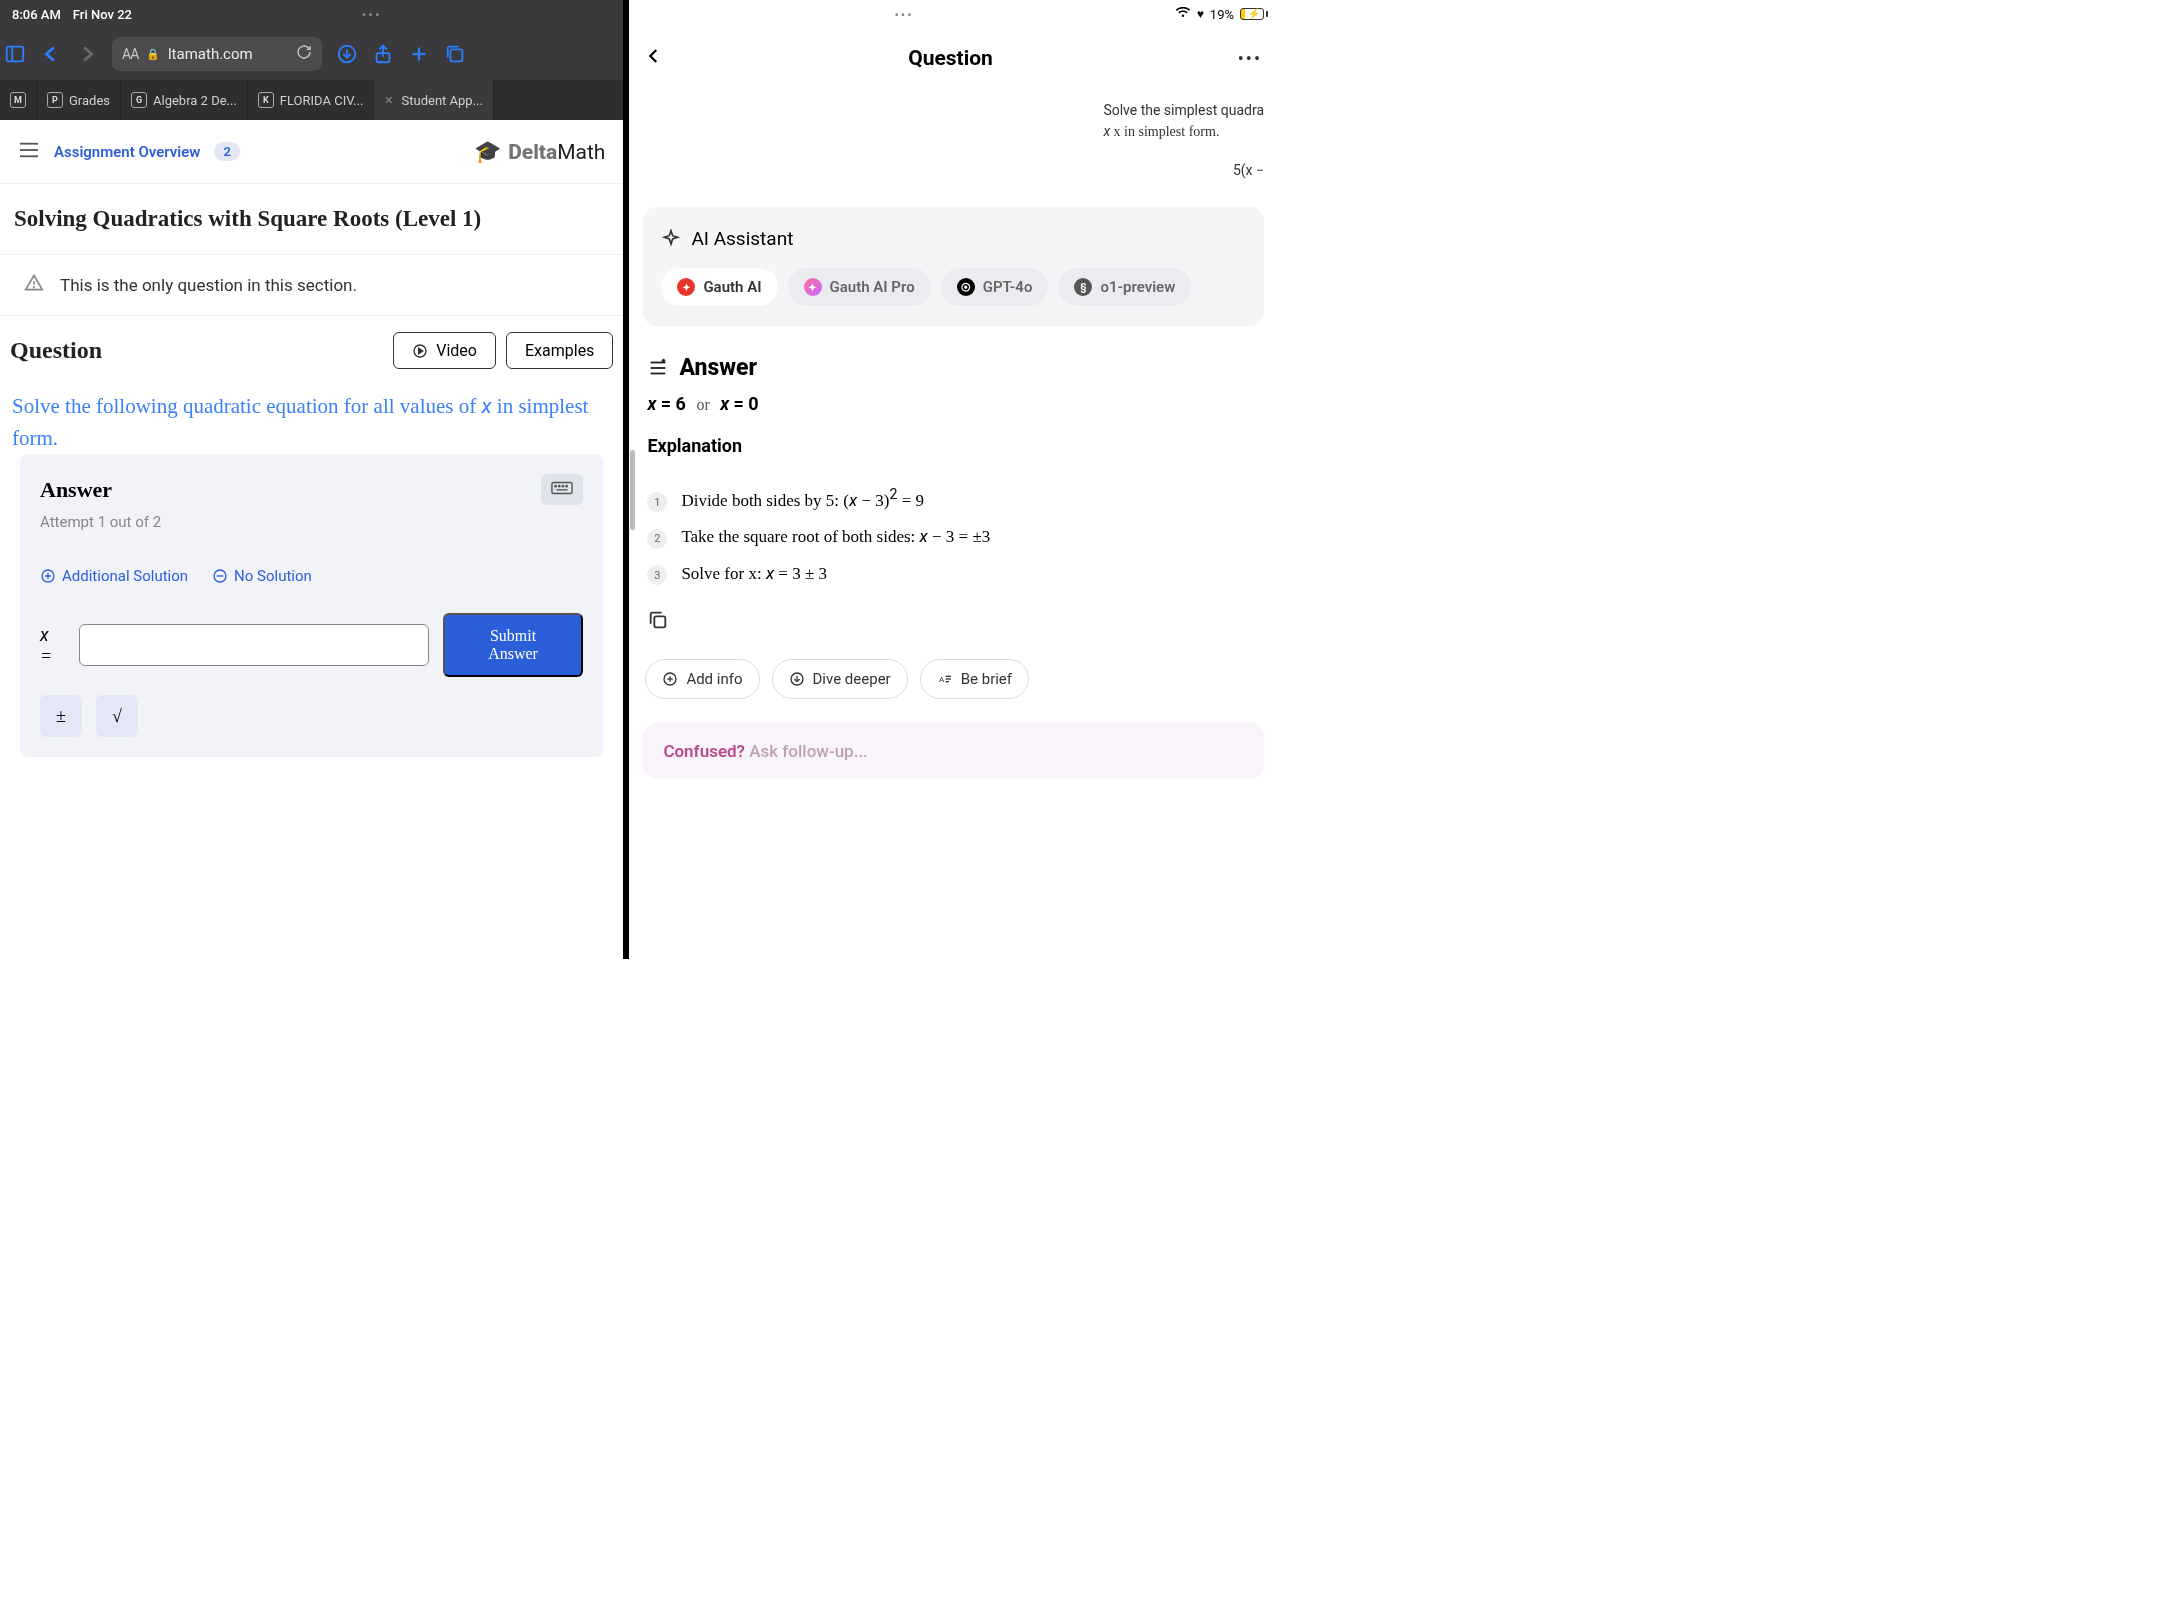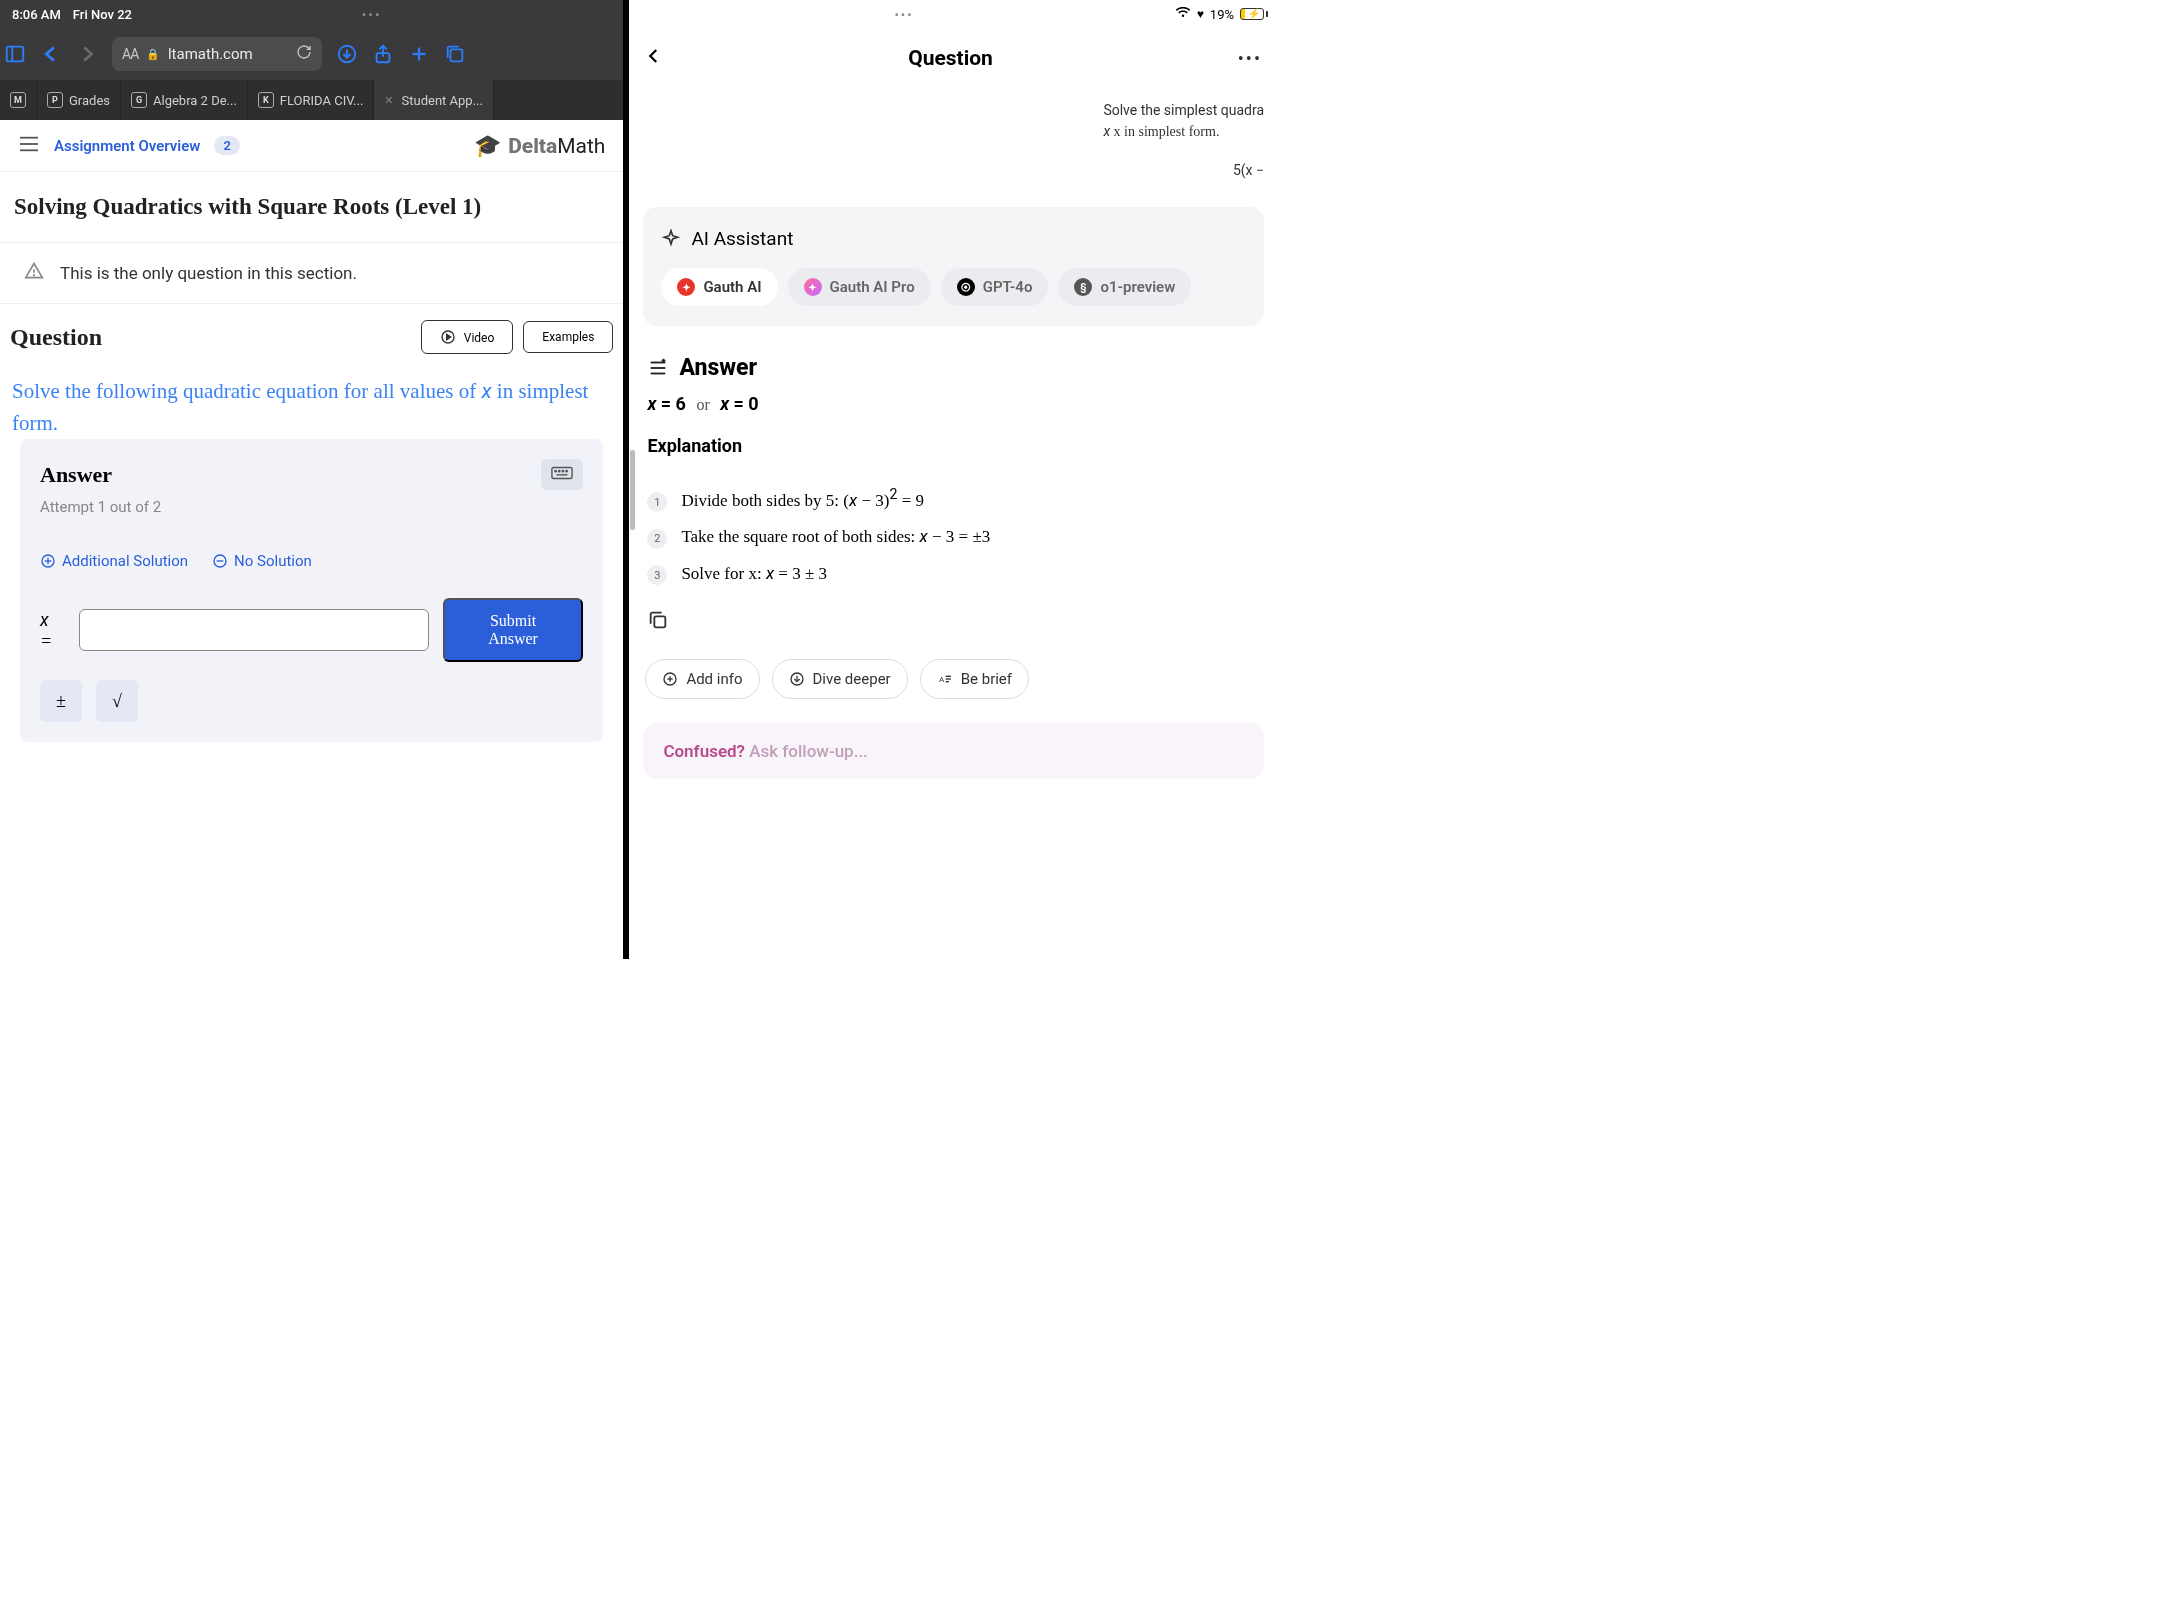--- a/index.html
+++ b/index.html
@@ -33,21 +33,21 @@
 .reload-icon{margin-left:auto}
 
 
 .tab-strip{height:40px;background:#2e2e30;display:flex;align-items:stretch;color:#cfcfcf;font-size:13px;overflow:hidden}
 .tab{display:flex;align-items:center;gap:6px;padding:0 10px;border-right:1px solid #222;white-space:nowrap}
 .tab .favicon{width:16px;height:16px;border:1px solid #aaa;border-radius:3px;display:flex;align-items:center;justify-content:center;font-size:9px;font-weight:bold;color:#ddd}
 .tab.active{background:#3a3a3c}
 .tab .x{color:#888;font-size:11px;margin-right:2px}
 
 
-.dm-header{height:52px;display:flex;align-items:center;padding:0 18px;gap:14px;border-bottom:1px solid #eee}
+.dm-header{height:64px;display:flex;align-items:center;padding:0 18px;gap:14px;border-bottom:1px solid #eee}
 .hamburger svg{width:22px;height:18px}
 .assign-link{color:#2b5fd9;font-weight:600;font-size:15px}
 .badge-count{background:#e4e8f5;color:#2b5fd9;border-radius:12px;padding:2px 9px;font-size:13px;font-weight:600}
 .dm-logo{margin-left:auto;display:flex;align-items:center;gap:6px;font-size:21px}
 .dm-logo .cap{font-size:22px}
 .dm-logo b{font-weight:800;color:#737373}
 .dm-logo .thin{font-weight:400;color:#222}
 
 
 .title-section{padding:22px 14px;border-bottom:1px solid #eee}
@@ -55,21 +55,21 @@
 
 
 .info-banner{padding:18px 24px;border-bottom:1px solid #eee;display:flex;align-items:center;gap:16px;font-size:17px;color:#333}
 .warning-icon svg{width:20px;height:20px}
 
 
 .q-section{padding:16px 10px}
 .q-head{display:flex;align-items:center;gap:10px;margin-bottom:22px}
 .q-title{font-family:Georgia,serif;font-size:24px;font-weight:bold;color:#222}
 .q-spacer{flex:1}
-.btn-outline{border:1.5px solid #333;border-radius:6px;padding:8px 18px;font-size:12px;background:#fff;display:flex;align-items:flex-end;gap:8px}
+.btn-outline{border:1.5px solid #333;border-radius:6px;padding:8px 18px;font-size:16px;background:#fff;display:flex;align-items:center;gap:8px}
 .btn-outline svg{width:16px;height:16px}
 .q-body{font-family:Georgia,serif;font-size:21px;color:#3b82f6;line-height:1.5;padding:0 2px}
 .q-equation{text-align:center;font-family:Georgia,serif;font-size:24px;margin:30px 0 40px}
 
 
 .ans-panel{background:#f1f3f8;border-radius:8px;margin:0 10px;padding:20px}
 .ans-head{display:flex;align-items:center}
 .ans-title{font-family:Georgia,serif;font-size:22px;font-weight:bold}
 .kbd-btn{margin-left:auto;background:#e0e3eb;border-radius:6px;padding:6px 10px}
 .kbd-btn svg{width:22px;height:14px}

